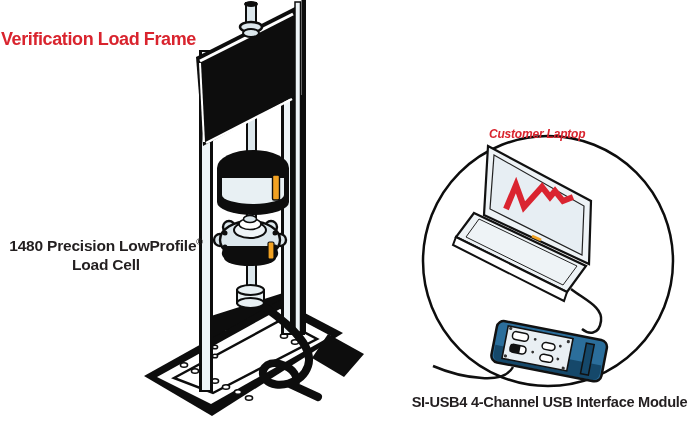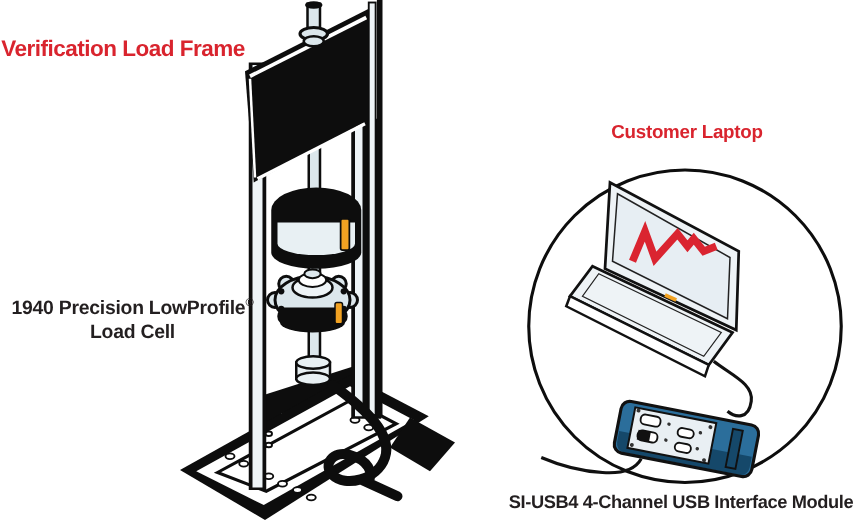--- a/index.html
+++ b/index.html
@@ -7,22 +7,22 @@
          font-family:"Liberation Sans",sans-serif;}
   #art{position:absolute;left:0;top:0;}
   .lbl{position:absolute;font-weight:bold;line-height:1.15;white-space:nowrap;}
   .lbl.red{color:#d9242e;}
   .lbl.dark{color:#231f20;}
   #lbl-frame{left:1px;top:29px;font-size:18px;letter-spacing:-0.4px;}
   #lbl-testcell{left:21px;top:176px;font-size:15px;letter-spacing:-0.2px;}
   #lbl-1210{left:6px;top:233px;width:200px;font-size:15.5px;text-align:center;
             white-space:normal;line-height:19px;letter-spacing:-0.2px;}
   #lbl-1210 sup{font-size:9px;}
-  #lbl-laptop{left:489px;top:97px;font-size:15px;letter-spacing:-0.2px;}
-  #lbl-module{left:407px;top:394px;width:285px;font-size:14.6px;
+  #lbl-laptop{left:489px;top:128px;font-size:12px;letter-spacing:-0.2px;font-style:italic;}
+  #lbl-module{left:407px;top:394px;width:285px;font-size:14.6px;text-align:center;
               letter-spacing:-0.3px;}
 </style>
 </head>
 <body>
 
 <div id="stage">
 
   <svg id="art" width="692" height="421" viewBox="0 0 692 421">
 
     <g>
@@ -165,20 +165,20 @@
       </g>
 
       <path d="M 513,367 C 508,376 496,379 482,378 C 464,377 447,372 433,366" fill="none" stroke="#111111" stroke-width="2.5"></path>
     </g>
   </svg>
 
   <div id="lbl-frame" class="lbl red">Verification Load Frame</div>
 
 
   <div id="lbl-1210" class="lbl dark">
-    <span>1940 Precision LowProfile</span><sup>®</sup><br>
+    <span>1480 Precision LowProfile</span><sup>®</sup><br>
     <span>Load Cell</span>
   </div>
 
   <div id="lbl-laptop" class="lbl red">Customer Laptop</div>
 
   <div id="lbl-module" class="lbl dark">SI-USB4 4-Channel USB Interface Module</div>
 </div>
 
 </body></html>

